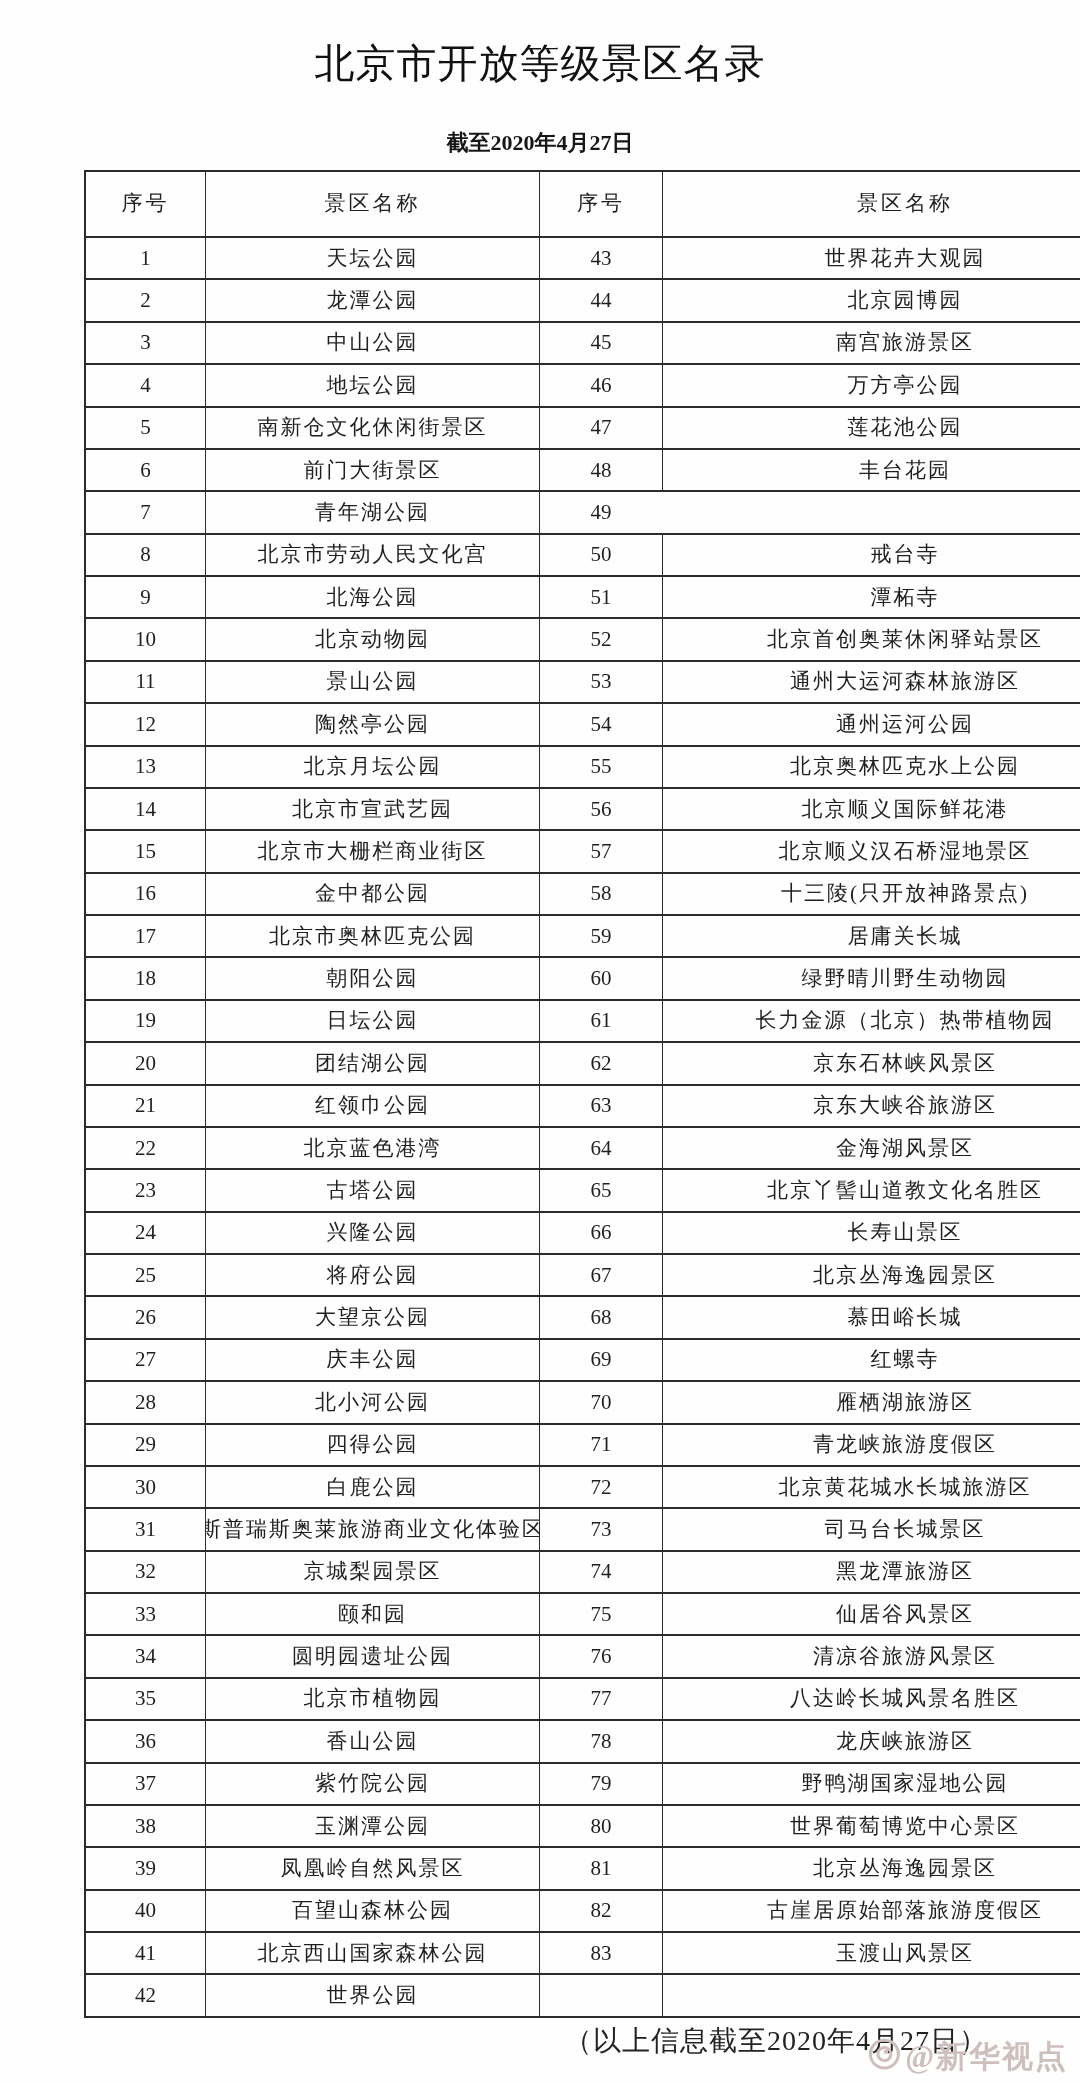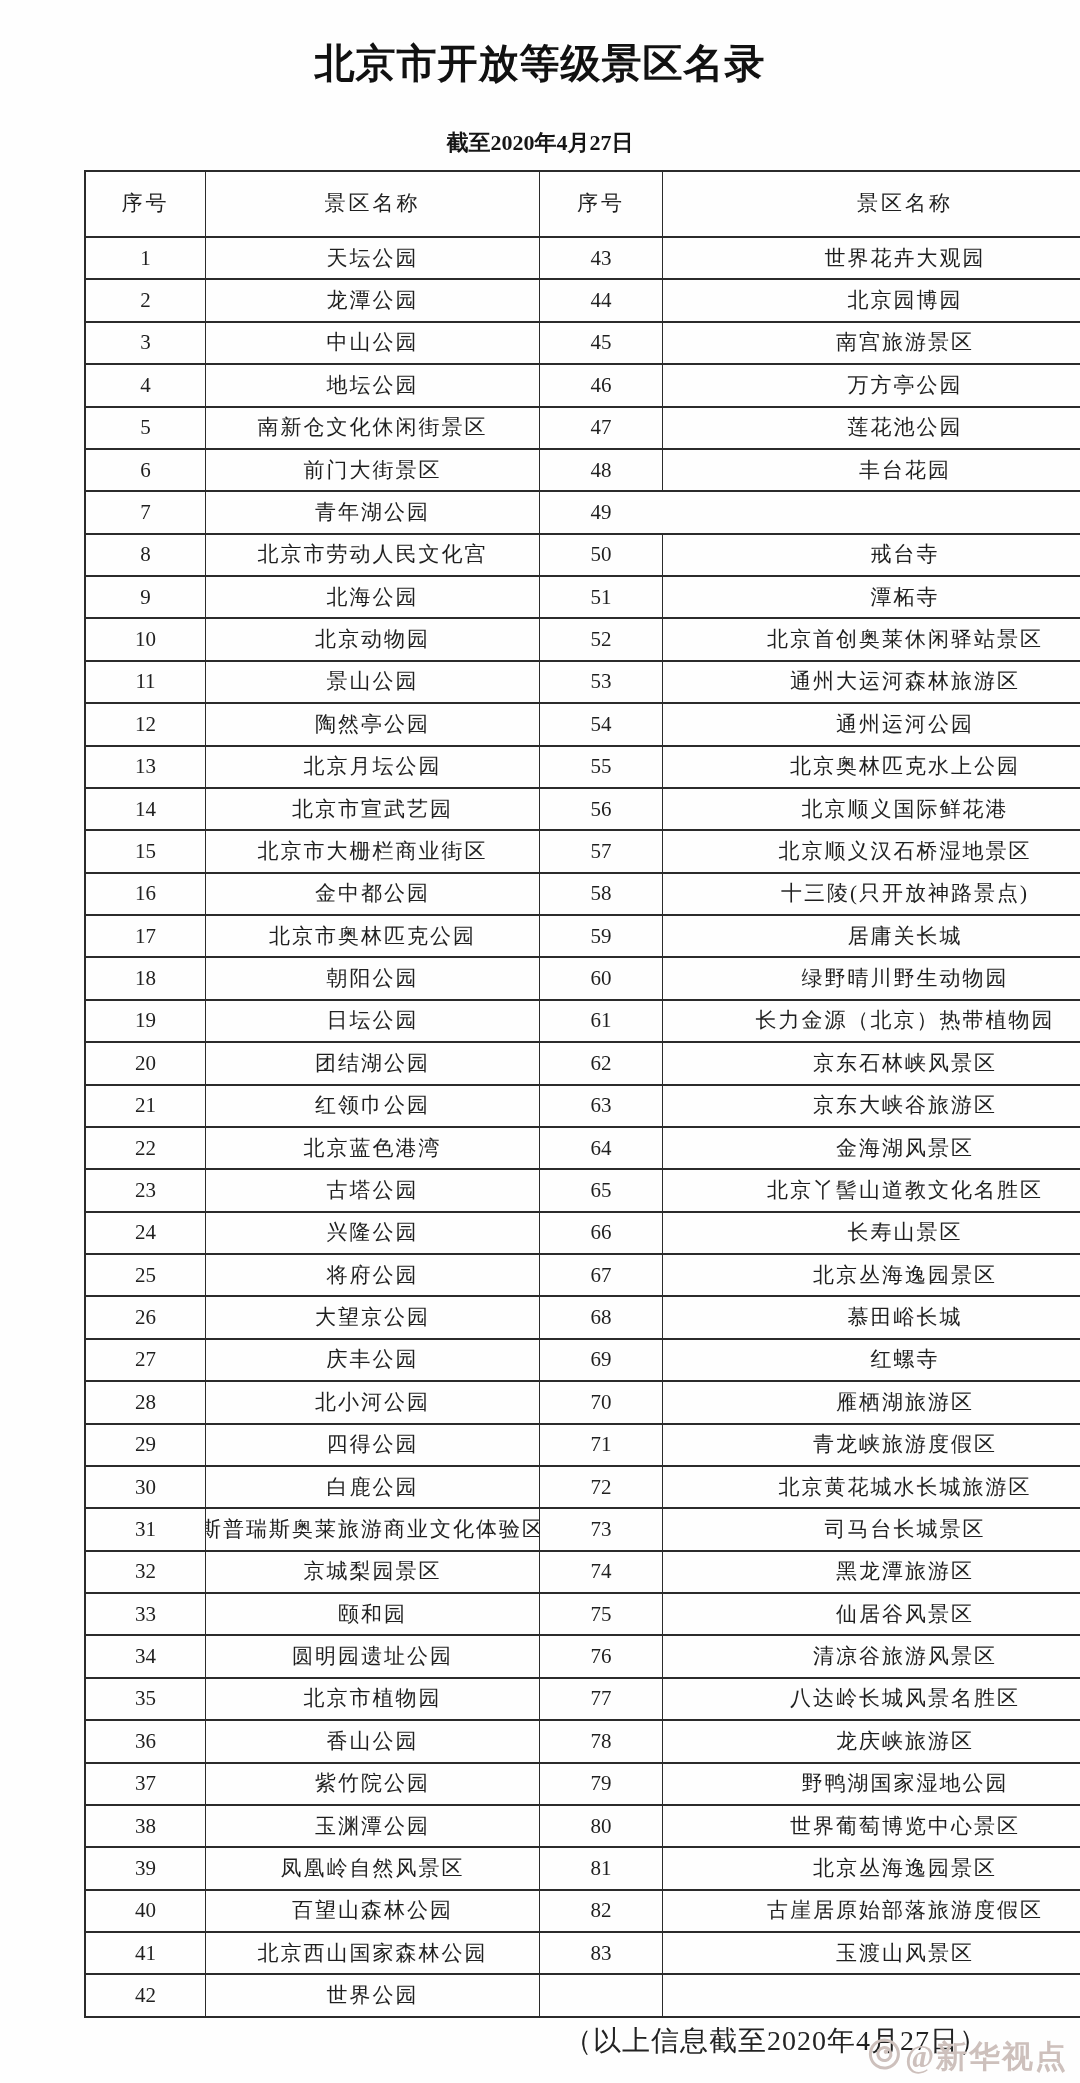--- a/index.html
+++ b/index.html
@@ -20,21 +20,21 @@
     background:var(--paper);
     overflow:hidden;
   }
   .title{
     position:absolute;
     top:36px; left:0;
     width:100%;
     margin:0;
     text-align:center;
     font-size:40px;
-    font-weight:bold;
+    font-weight:normal;
     letter-spacing:1px;
     color:#111;
   }
   .subtitle{
     position:absolute;
     top:128px; left:0;
     width:100%;
     text-align:center;
     font-size:22px;
     font-weight:700;

